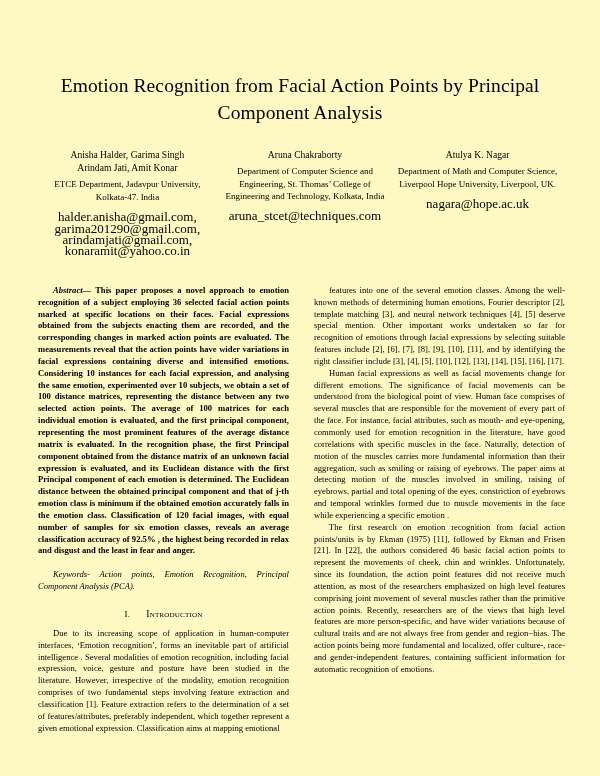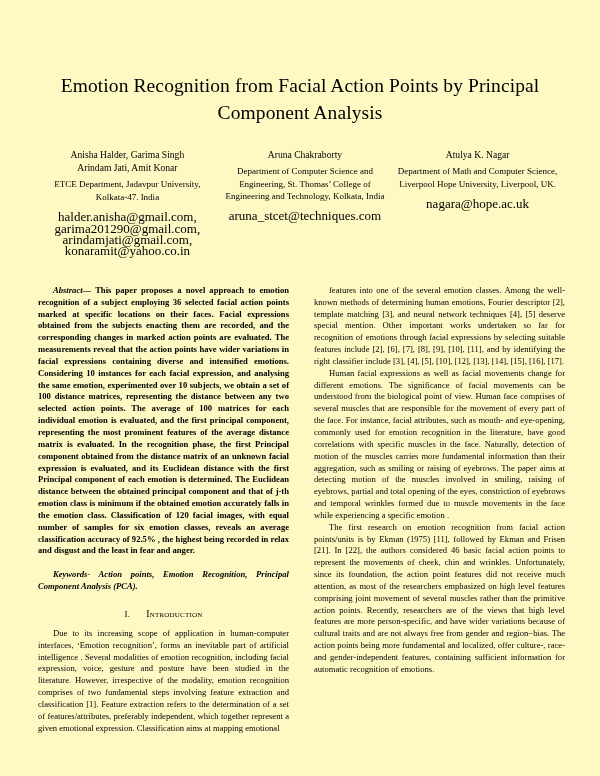--- a/index.html
+++ b/index.html
@@ -94,21 +94,21 @@
     line-height: 11.85px;
     text-align: justify;
     margin: 0;
     text-indent: 15px;
   }
   p.abstract .abs-lead {
     font-weight: bold;
     font-style: italic;
   }
   p.keywords {
-    font-weight: bold;
+    font-weight: normal;
     font-style: italic;
     font-size: 8.6px;
     line-height: 11.85px;
     text-align: justify;
     margin: 12px 0 0 0;
     text-indent: 15px;
   }
 
   h2.section-head {
     font-size: 9px;

